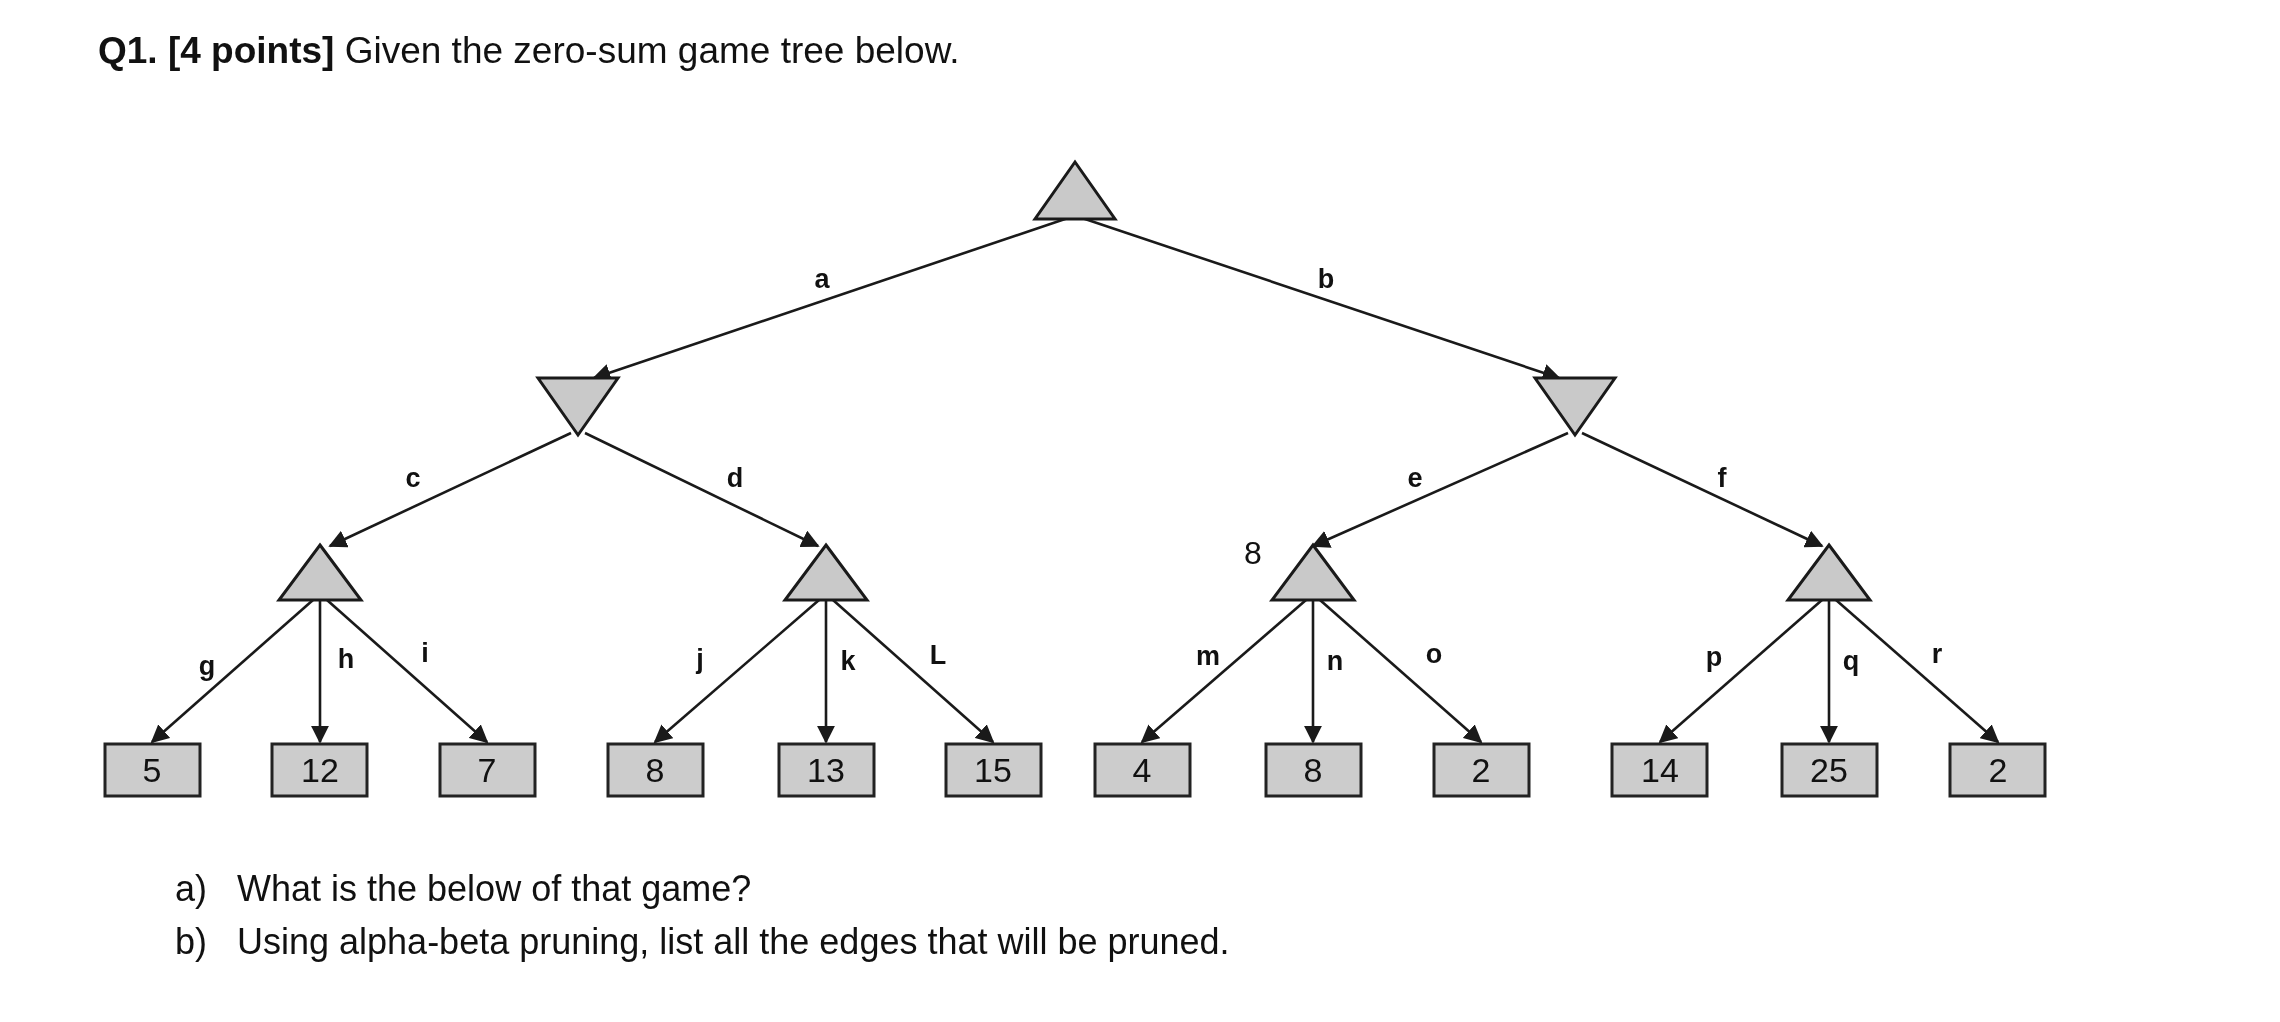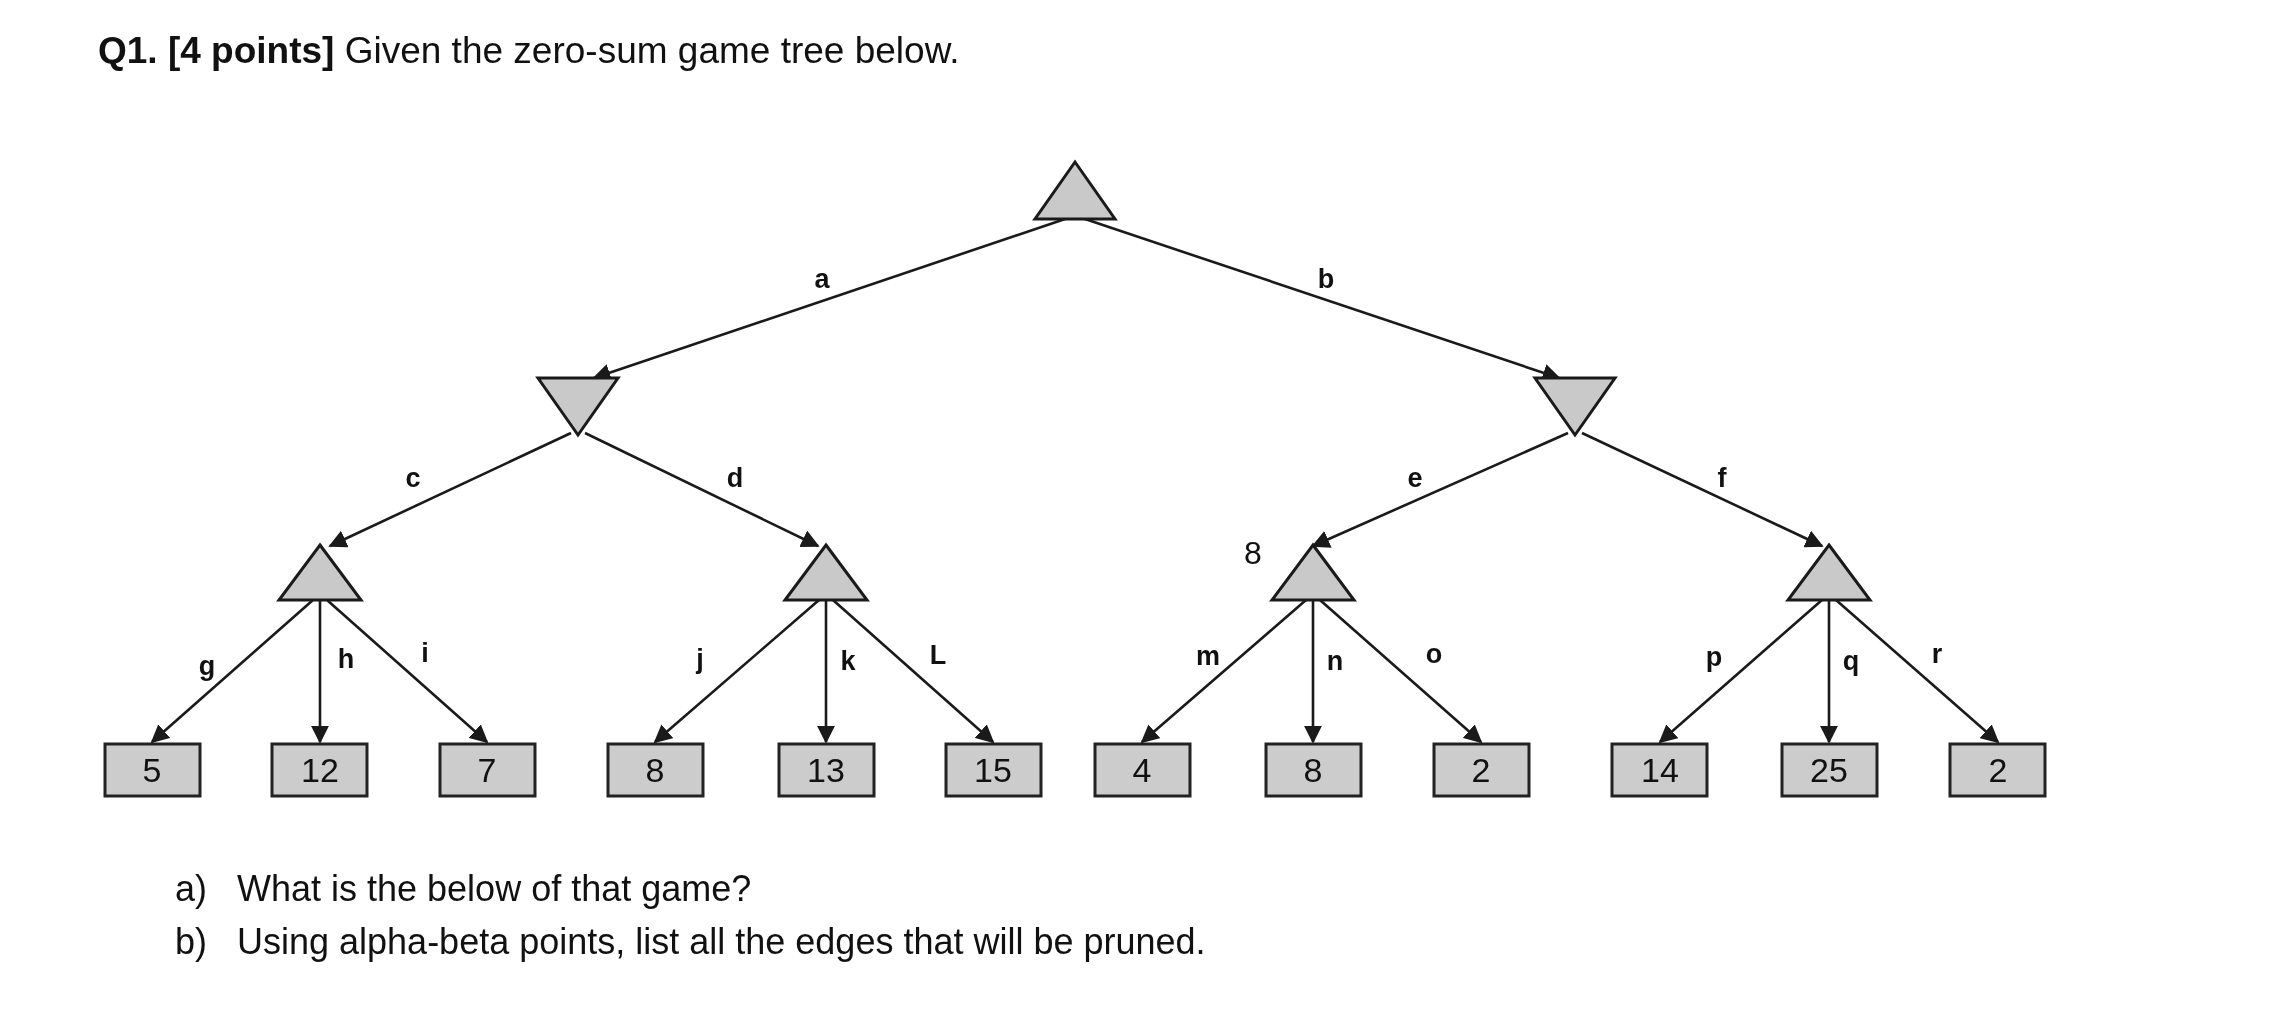--- a/index.html
+++ b/index.html
@@ -154,17 +154,17 @@
     </g>
   </svg>
 
   <div class="qlist">
     <div class="qrow">
       <span class="qmark">a)</span>
       <span class="qtext">What is the below of that game?</span>
     </div>
     <div class="qrow">
       <span class="qmark">b)</span>
-      <span class="qtext">Using alpha-beta points, list all the edges that will be pruned.</span>
+      <span class="qtext">Using alpha-beta pruning, list all the edges that will be pruned.</span>
     </div>
   </div>
 
 </div>
 
 </body></html>

